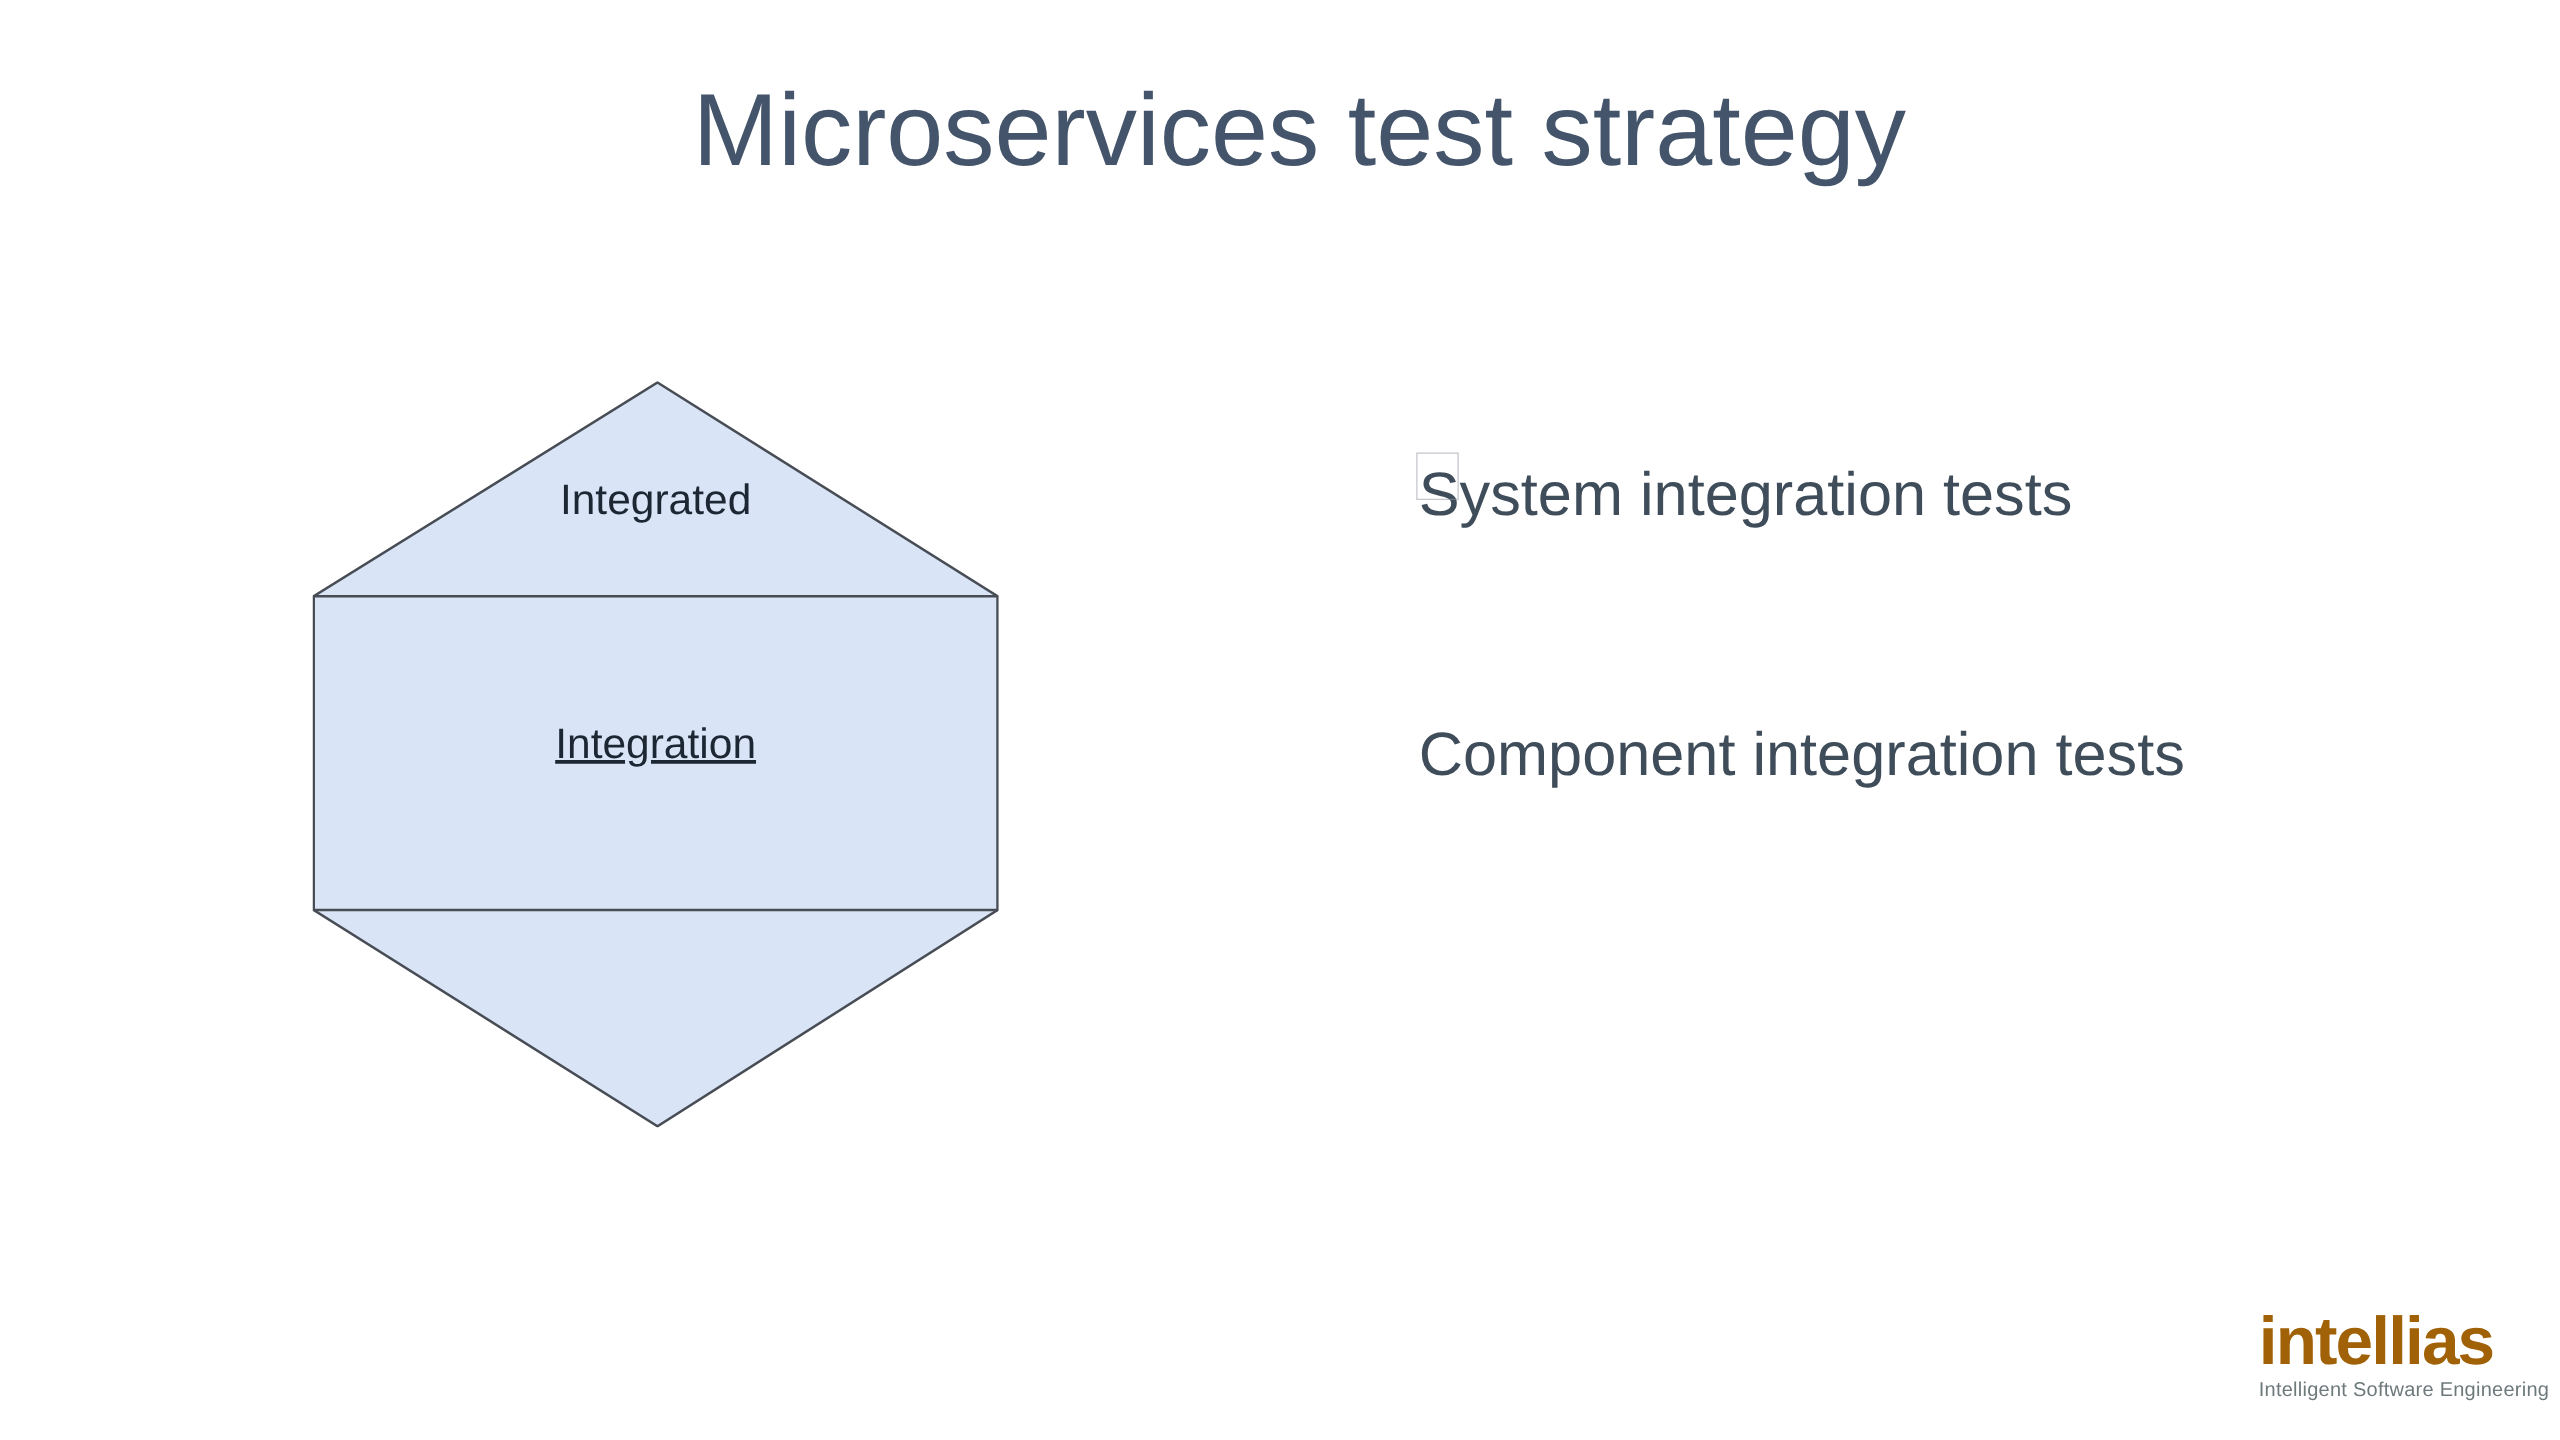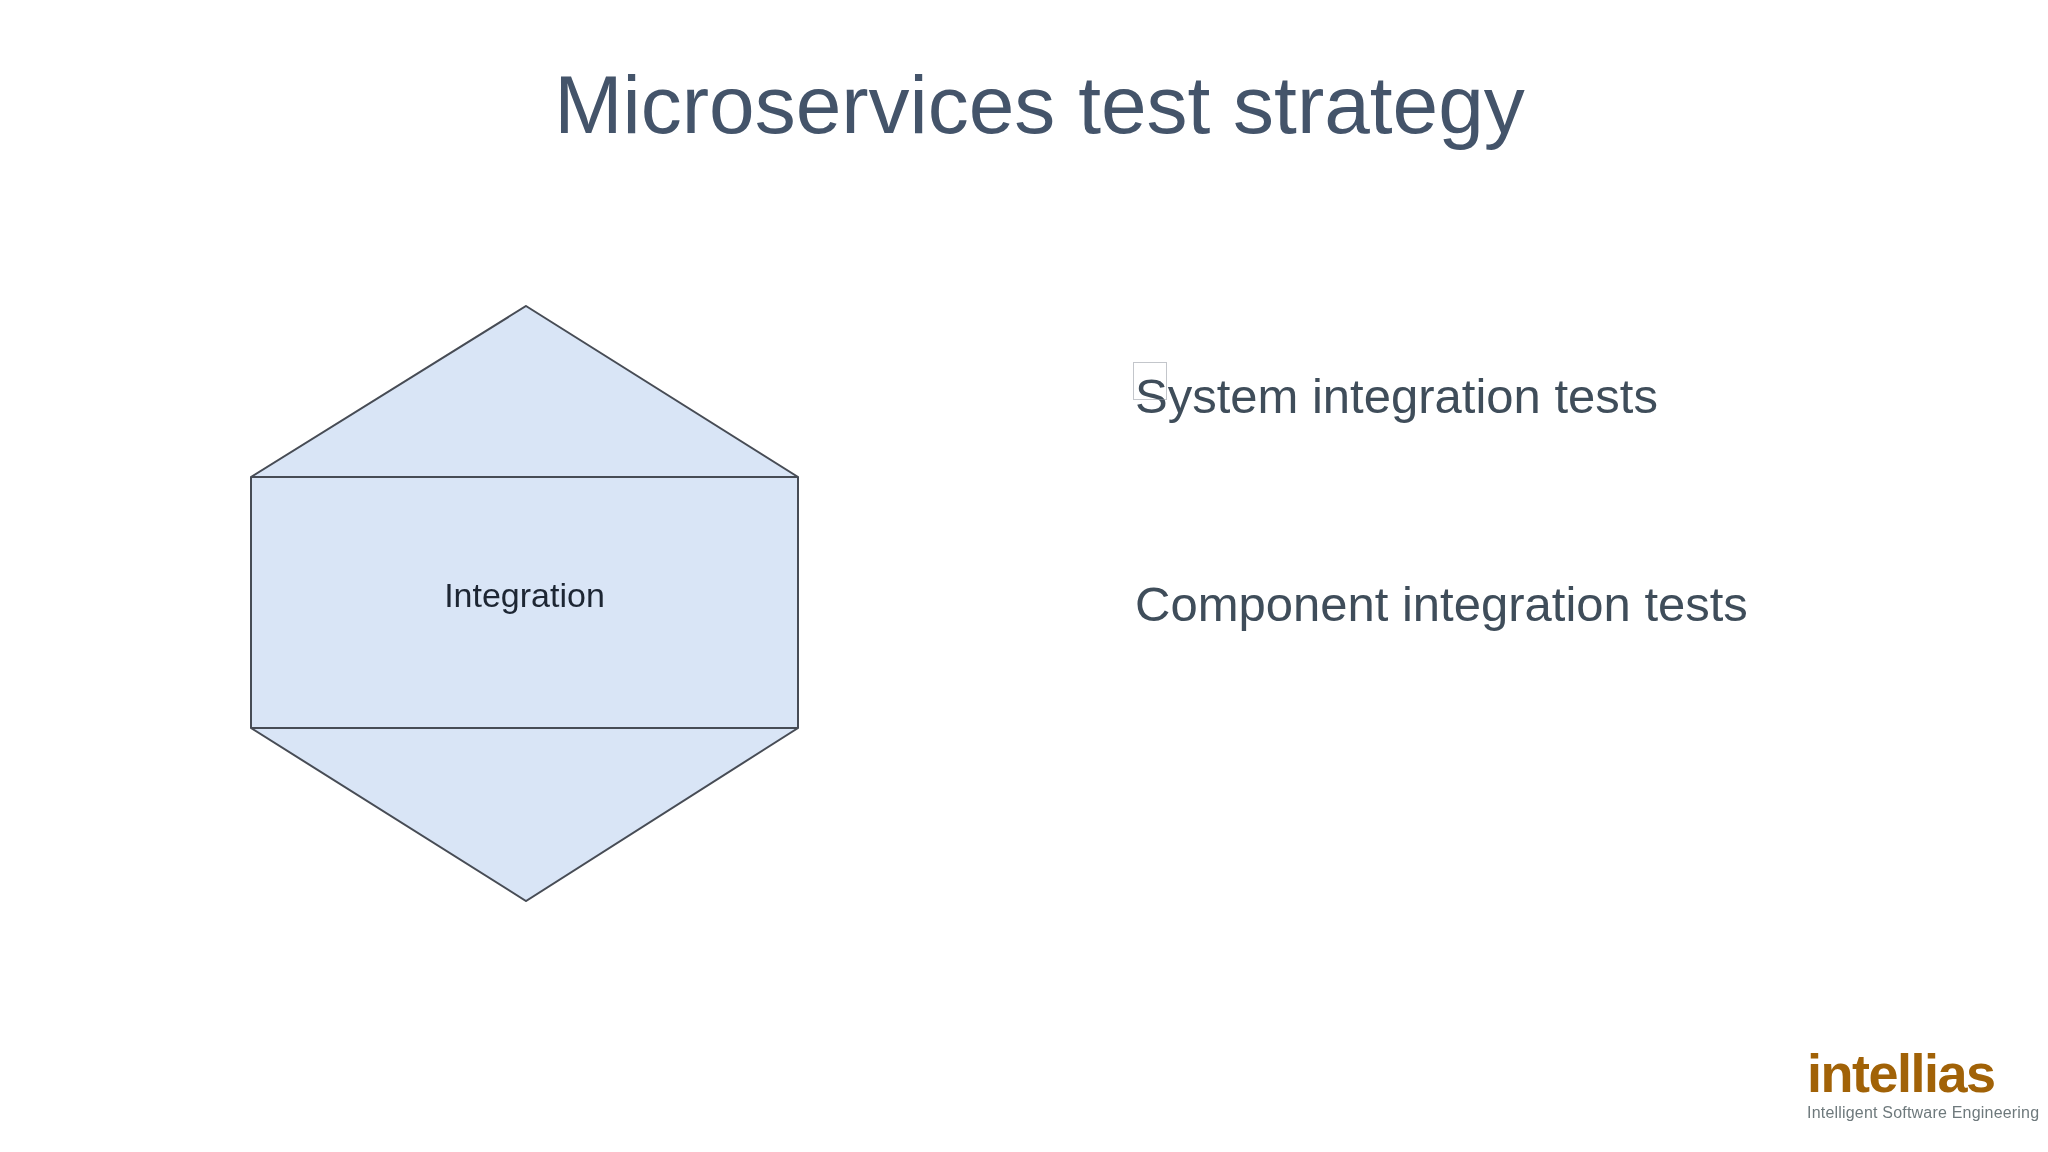--- a/index.html
+++ b/index.html
@@ -36,21 +36,21 @@
   .hex-label {
     position: absolute;
     left: 219px;
     width: 549px;
     text-align: center;
     color: #1d2633;
     font-size: 34px;
     line-height: 1.05;
   }
   .hex-label.integrated   { top: 383px; }
-  .hex-label.integration  { top: 578px; }
+  .hex-label.integration  { top: 578px; text-decoration: underline; }
   .hex-label.implementation { top: 763px; }
 
   .annotation {
     position: absolute;
     left: 1104px;
     font-size: 49px;
     line-height: 1.2;
     color: #3f4d5a;
     white-space: nowrap;
   }
@@ -94,20 +94,21 @@
 <div class="slide">
 
   <div class="slide-title">Microservices test strategy</div>
 
   <svg class="hexagon-svg" viewBox="0 0 549 597">
     <polygon points="276,1 548,172 548,423 276,596 1,423 1,172" fill="#d9e5f6" stroke="#474c55" stroke-width="2"></polygon>
     <line x1="1" y1="172" x2="548" y2="172" stroke="#474c55" stroke-width="2"></line>
     <line x1="1" y1="423" x2="548" y2="423" stroke="#474c55" stroke-width="2"></line>
   </svg>
 
+  <div class="hex-label integrated">Integrated</div>
 
   <div class="hex-label integration">Integration</div>
 
 
   <div class="annotation system">System integration tests</div>
 
   <div class="selection-artifact"></div>
 
   <div class="annotation component">Component integration tests</div>
 

